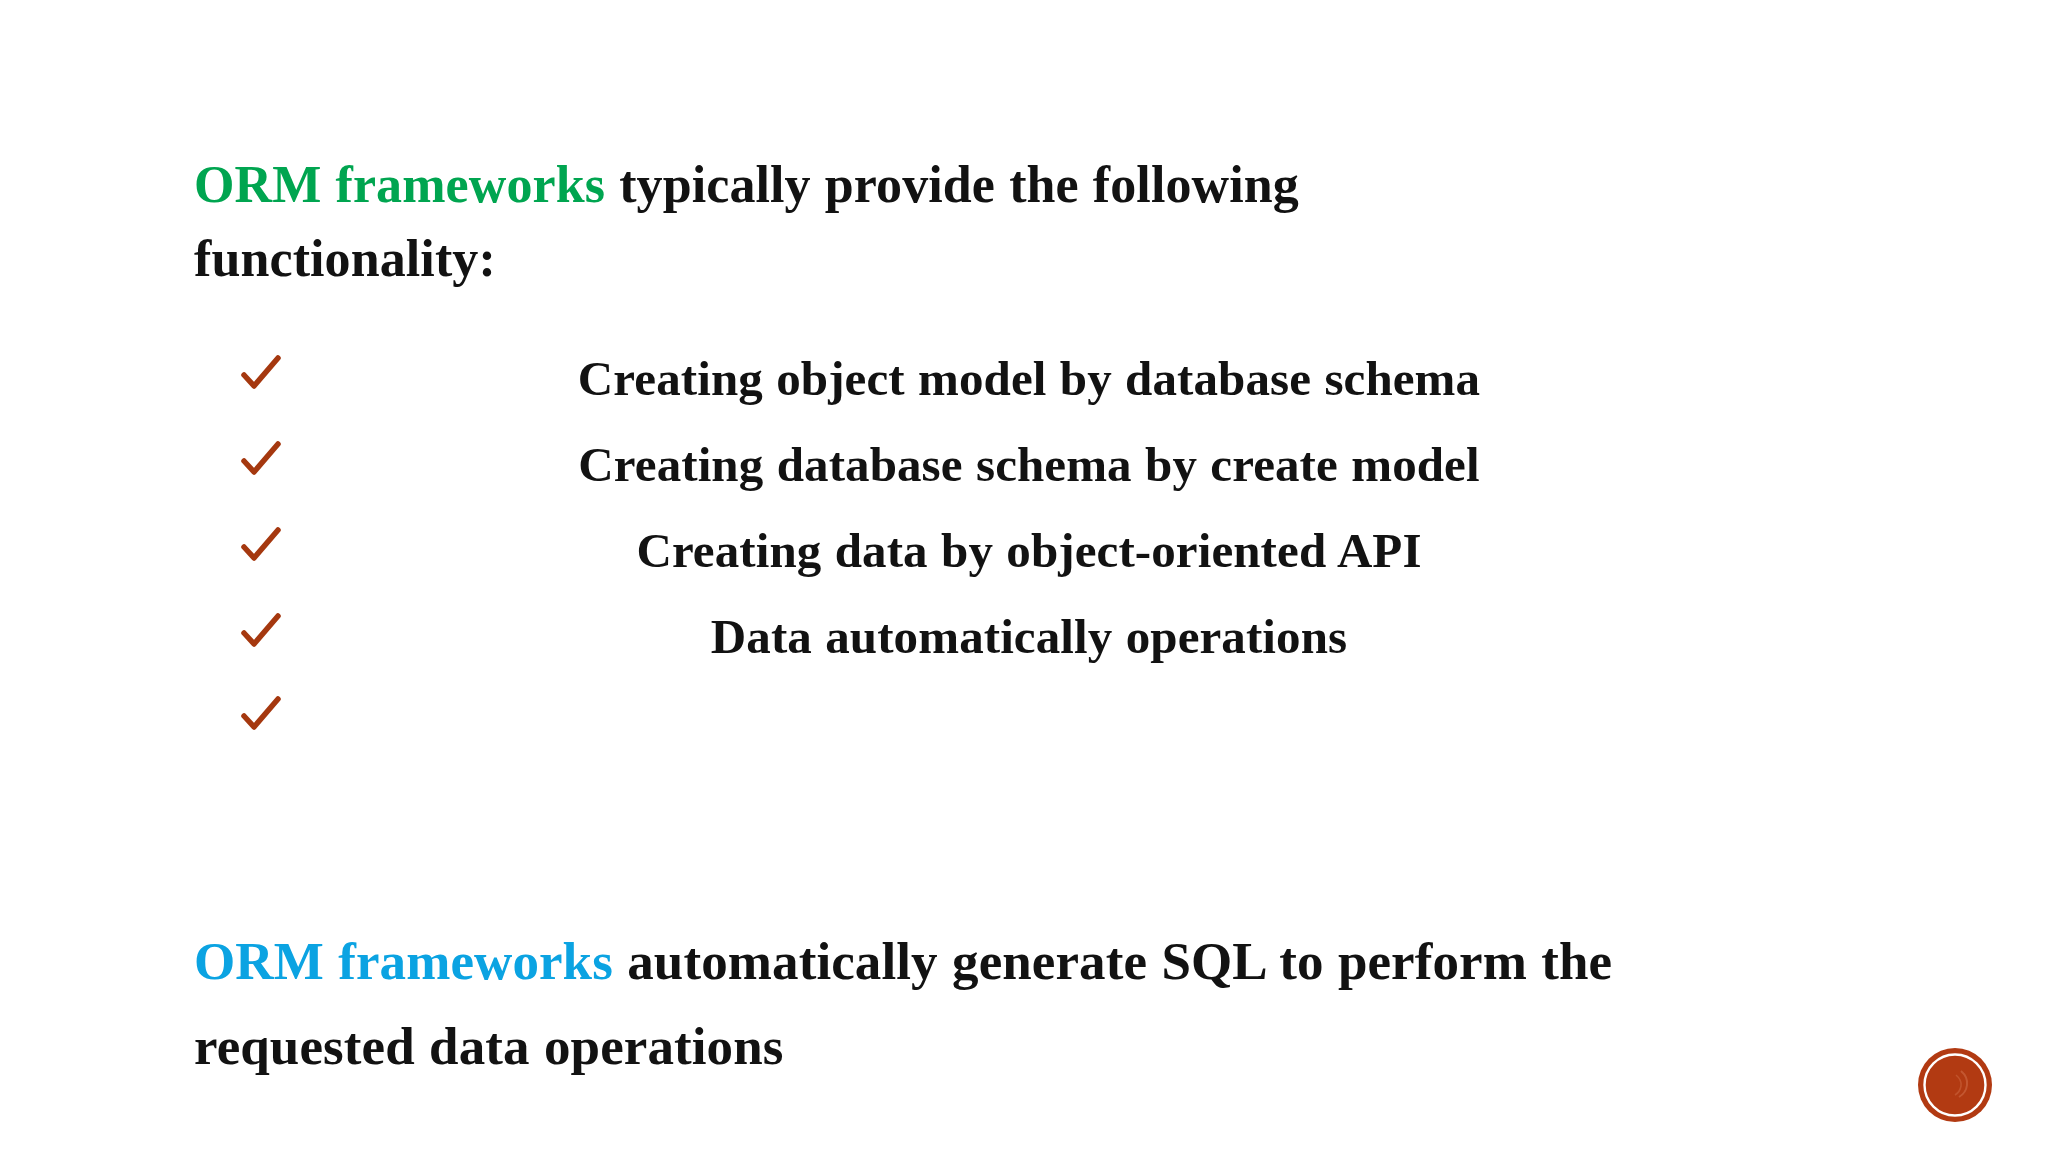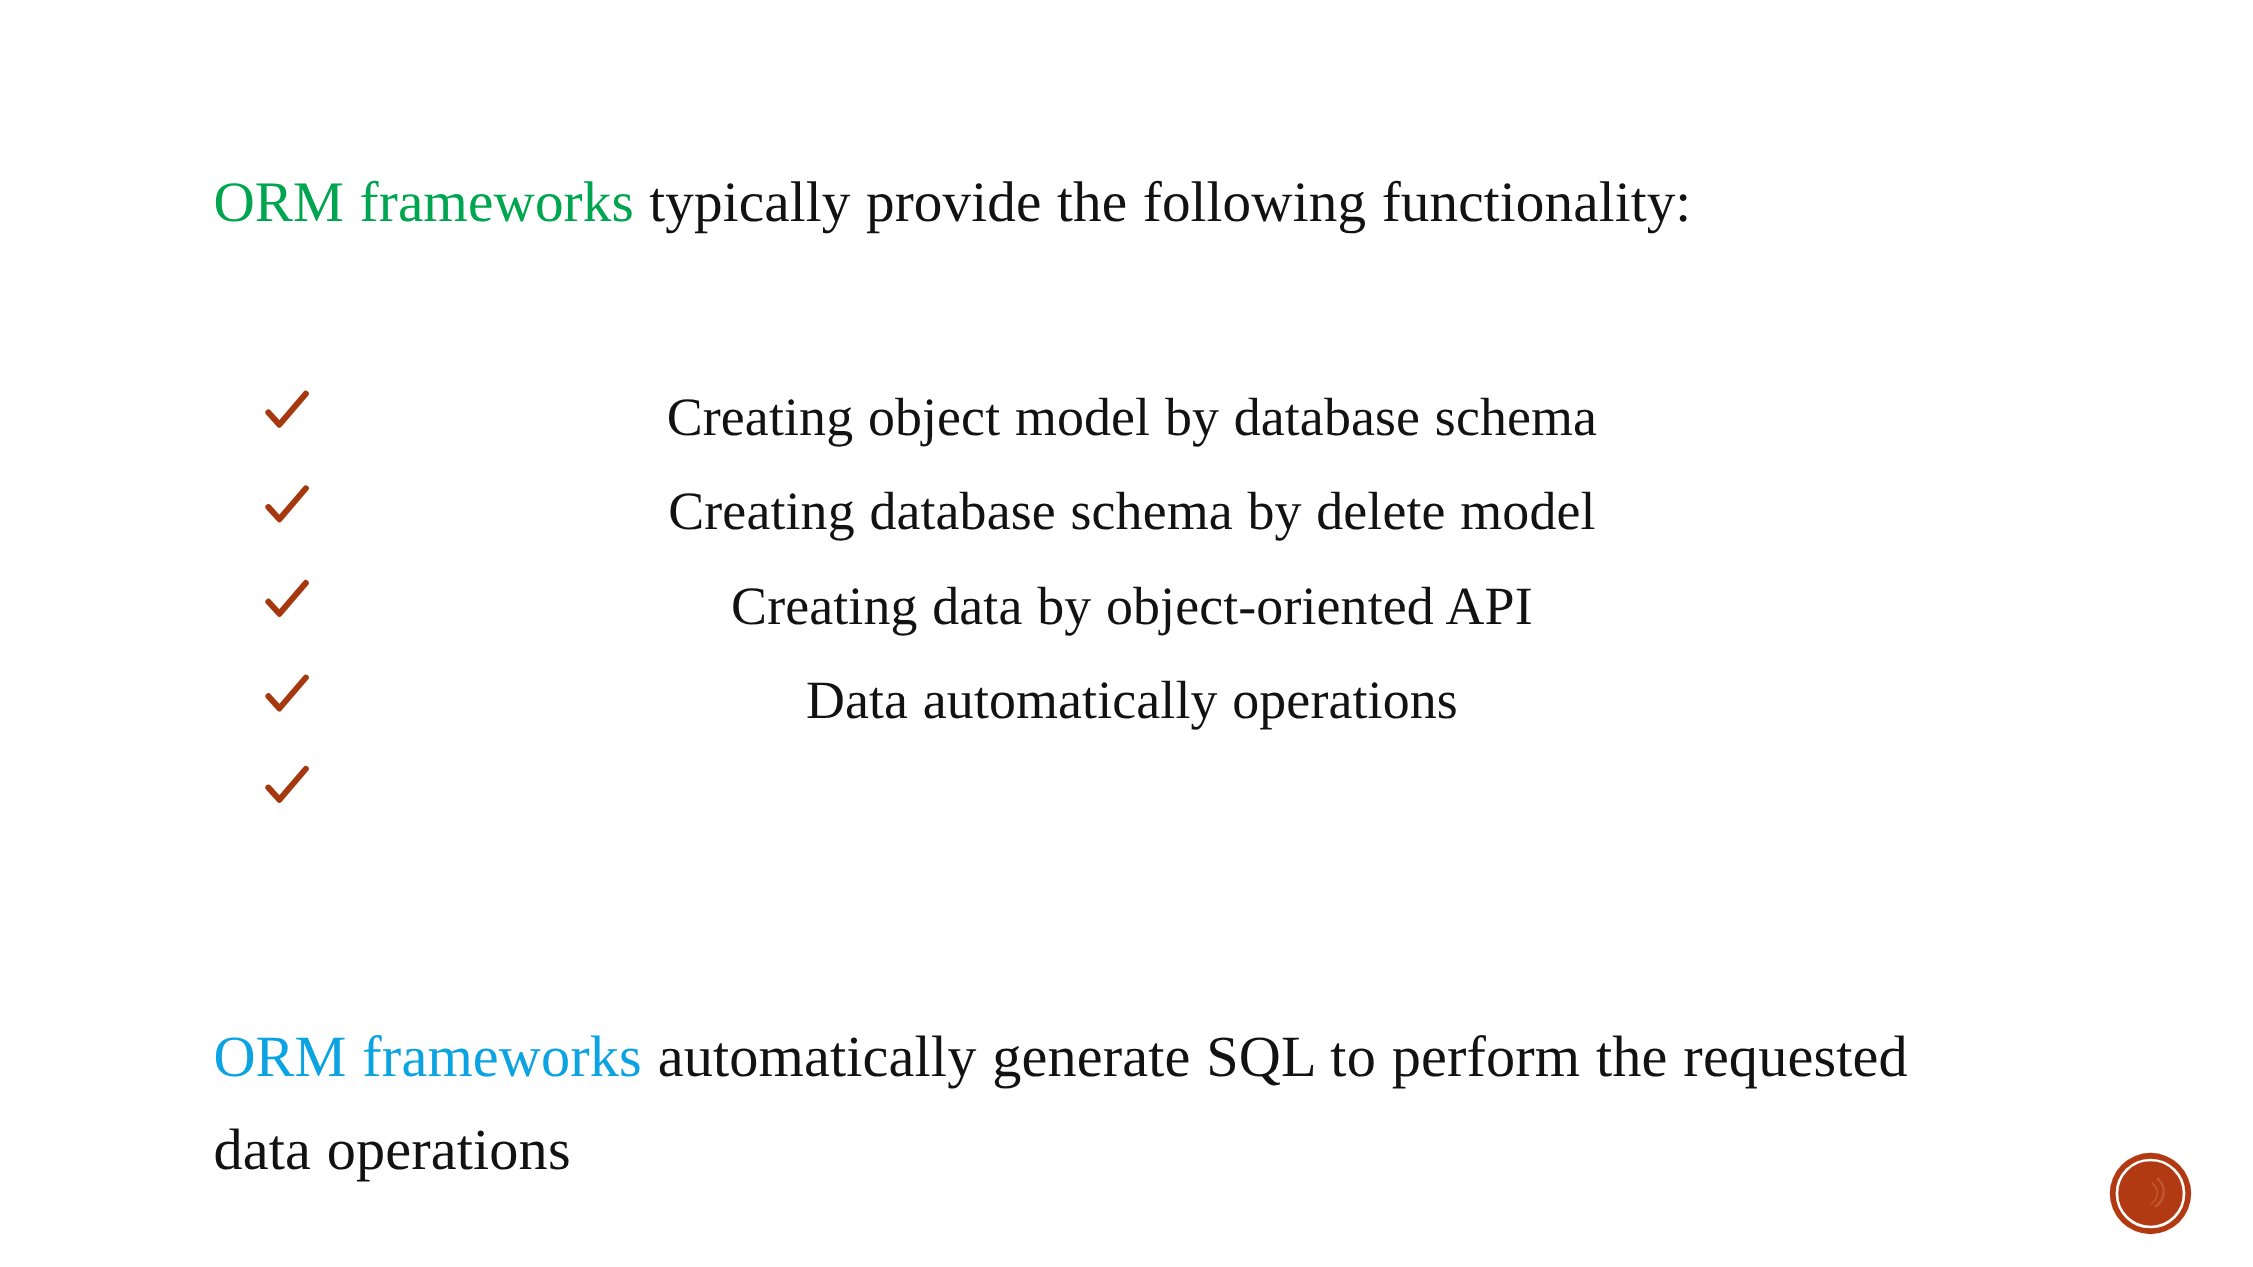--- a/index.html
+++ b/index.html
@@ -14,20 +14,21 @@
     font-family: "Liberation Serif", "DejaVu Serif", serif;
     -webkit-font-smoothing: antialiased;
   }
 
   .slide {
     position: relative;
     width: 2048px;
     height: 1152px;
     background: #ffffff;
     box-sizing: border-box;
+    font-weight: bold;
   }
 
   
   .intro-block {
     position: absolute;
     left: 194px;
     top: 96px;
     width: 1390px;
   }
   .intro-text {
@@ -130,21 +131,21 @@
       </span>
       <span class="bullet-text">Creating object model by database schema</span>
     </li>
 
     <li class="bullet-item">
       <span class="check-icon">
         <svg viewBox="0 0 42 42" aria-hidden="true">
           <path d="M4 22 L14 33 L38 5" fill="none" stroke="currentColor" stroke-width="5.5" stroke-linecap="round" stroke-linejoin="round"></path>
         </svg>
       </span>
-      <span class="bullet-text">Creating database schema by delete model</span>
+      <span class="bullet-text">Creating database schema by create model</span>
     </li>
 
     <li class="bullet-item">
       <span class="check-icon">
         <svg viewBox="0 0 42 42" aria-hidden="true">
           <path d="M4 22 L14 33 L38 5" fill="none" stroke="currentColor" stroke-width="5.5" stroke-linecap="round" stroke-linejoin="round"></path>
         </svg>
       </span>
       <span class="bullet-text">Creating data by object-oriented API</span>
     </li>

